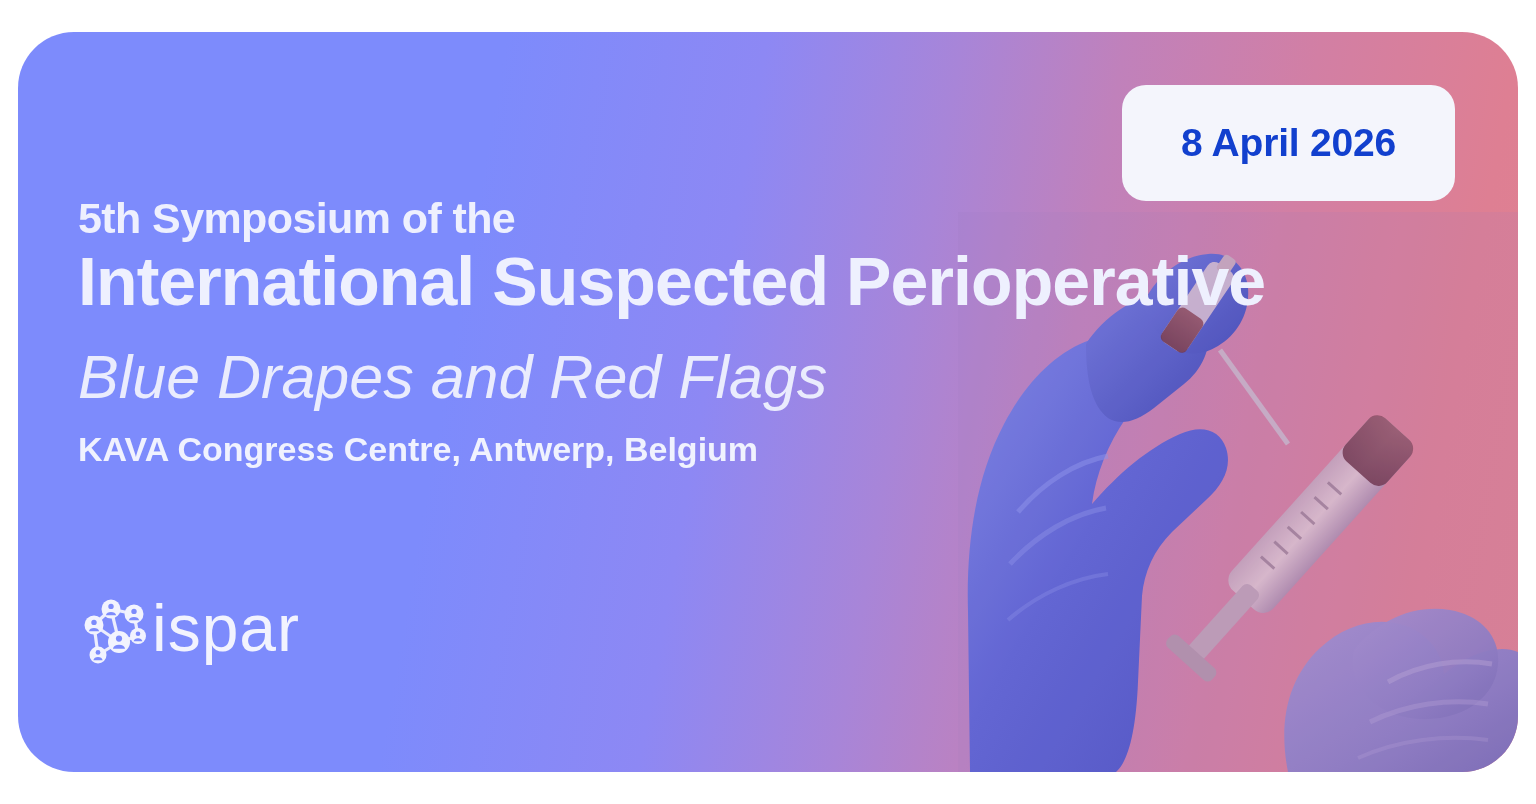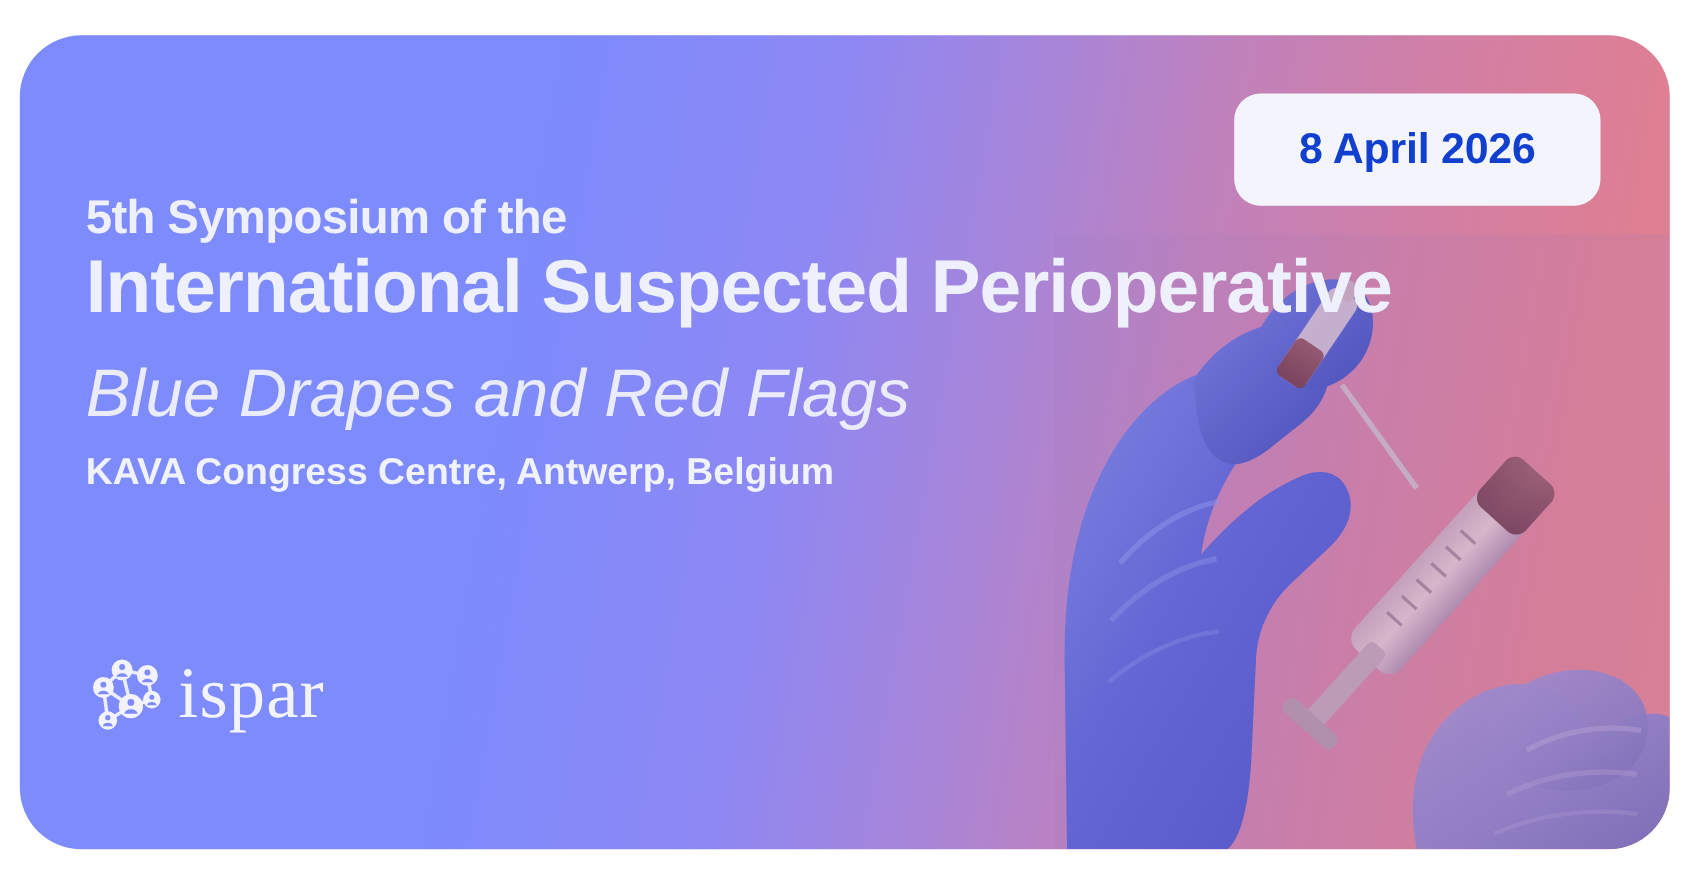--- a/index.html
+++ b/index.html
@@ -49,41 +49,41 @@
     pointer-events: none;
   }
   .photo svg { display: block; width: 100%; height: 100%; }
 
   
   .date-badge {
     position: absolute;
     left: 1104px;          
     top: 53px;             
     width: 333px;
-    height: 102px;
+    height: 116px;
     border-radius: 24px;
     background: #f4f5fc;
     display: flex;
     align-items: center;
     justify-content: center;
     text-align: right;
   }
   .date-badge-text {
     color: #1240ce;
     font-size: 39px;
     font-weight: bold;
     letter-spacing: -0.2px;
     white-space: nowrap;
   }
 
   
   .content {
     position: absolute;
     left: 60px;            
-    top: 144px;
+    top: 164px;
   }
 
   .title-small {
     color: #eef0fe;
     font-size: 43px;
     font-weight: bold;
     line-height: 1.04;
     letter-spacing: -0.6px;
     white-space: nowrap;
   }
@@ -116,23 +116,21 @@
     margin-top: 18px;
     white-space: nowrap;
   }
 
   
   .logo {
     position: absolute;
     left: 60px;            
     top: 562px;            
     display: flex;
-    align-items: flex-end;
-    gap: 10px;
-    font-family: Liberation Serif, serif;
+    align-items: center;
   }
   .logo-mark { width: 74px; height: 72px; display: block; }
   .logo-word {
     color: #f2f3fe;
     font-size: 66px;
     font-weight: 400;
     letter-spacing: 1px;
     line-height: 1;
     position: relative;
     top: -2px;

